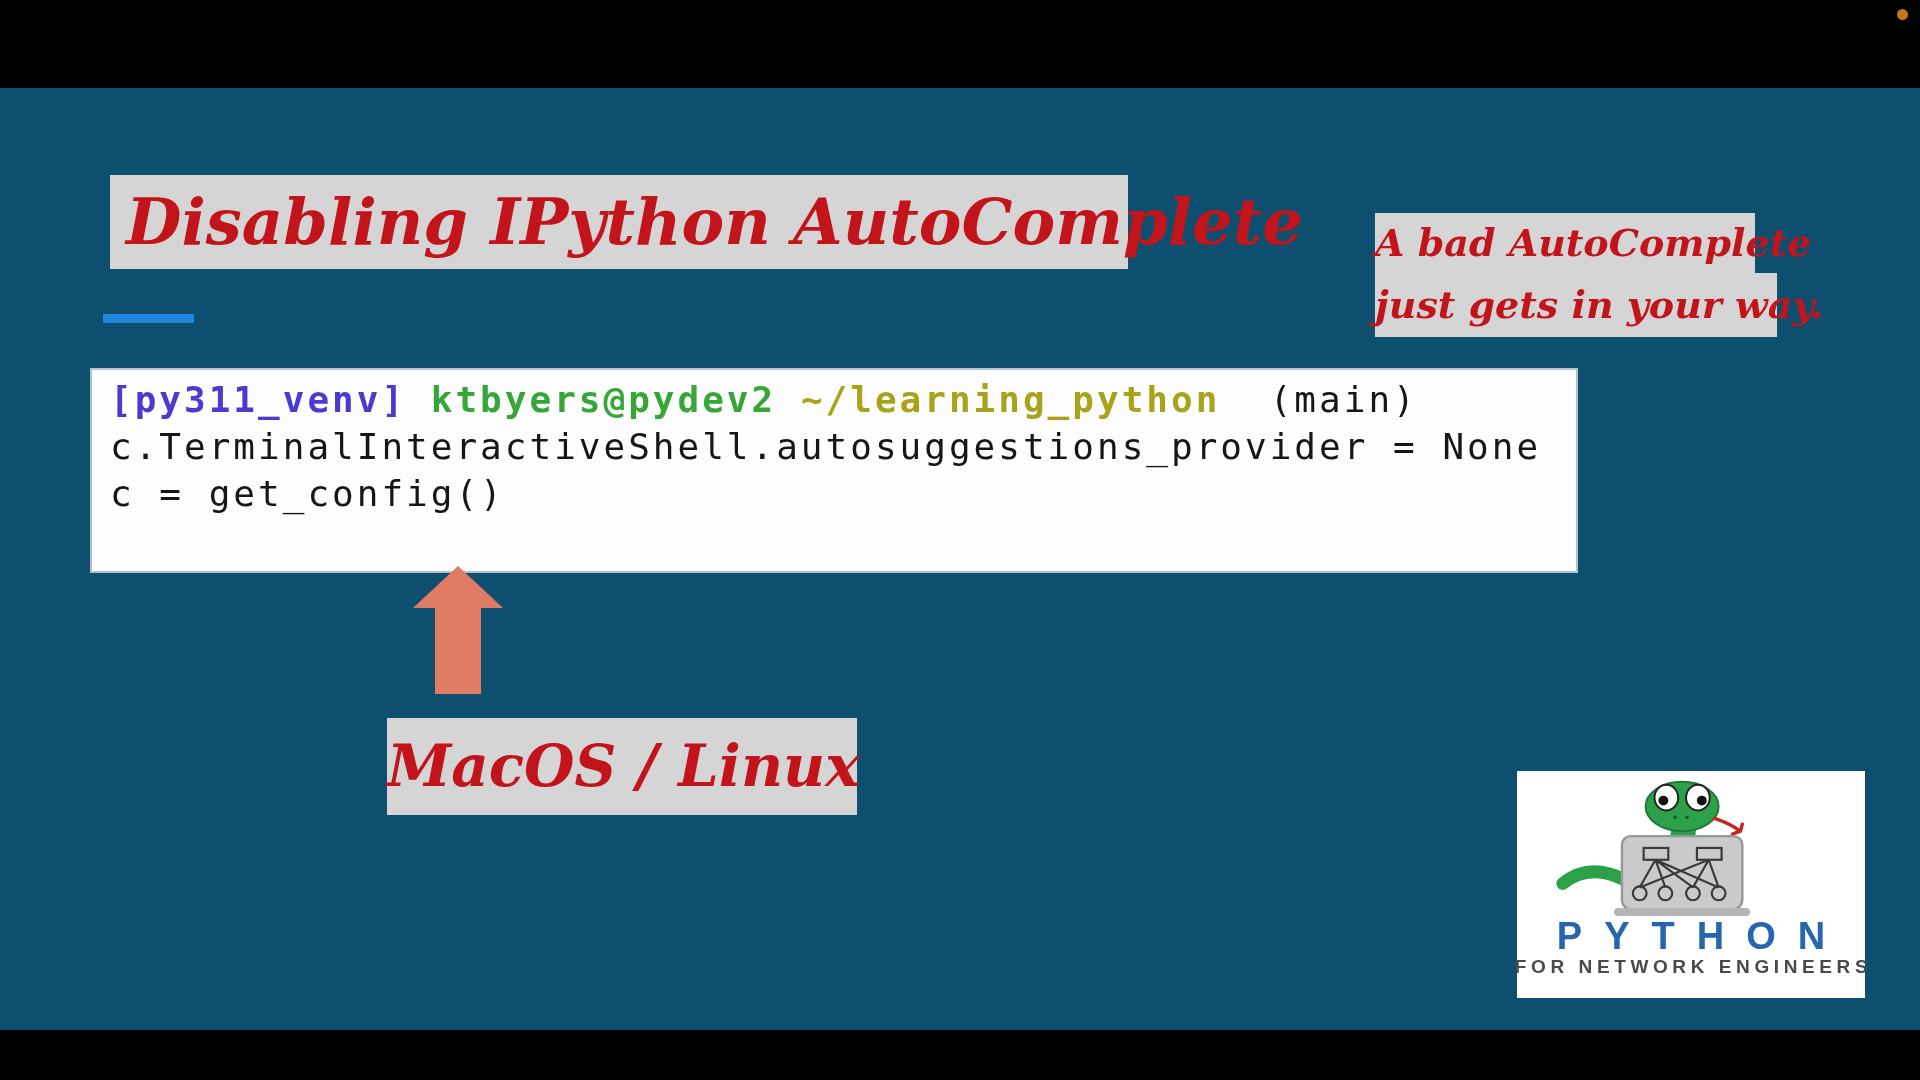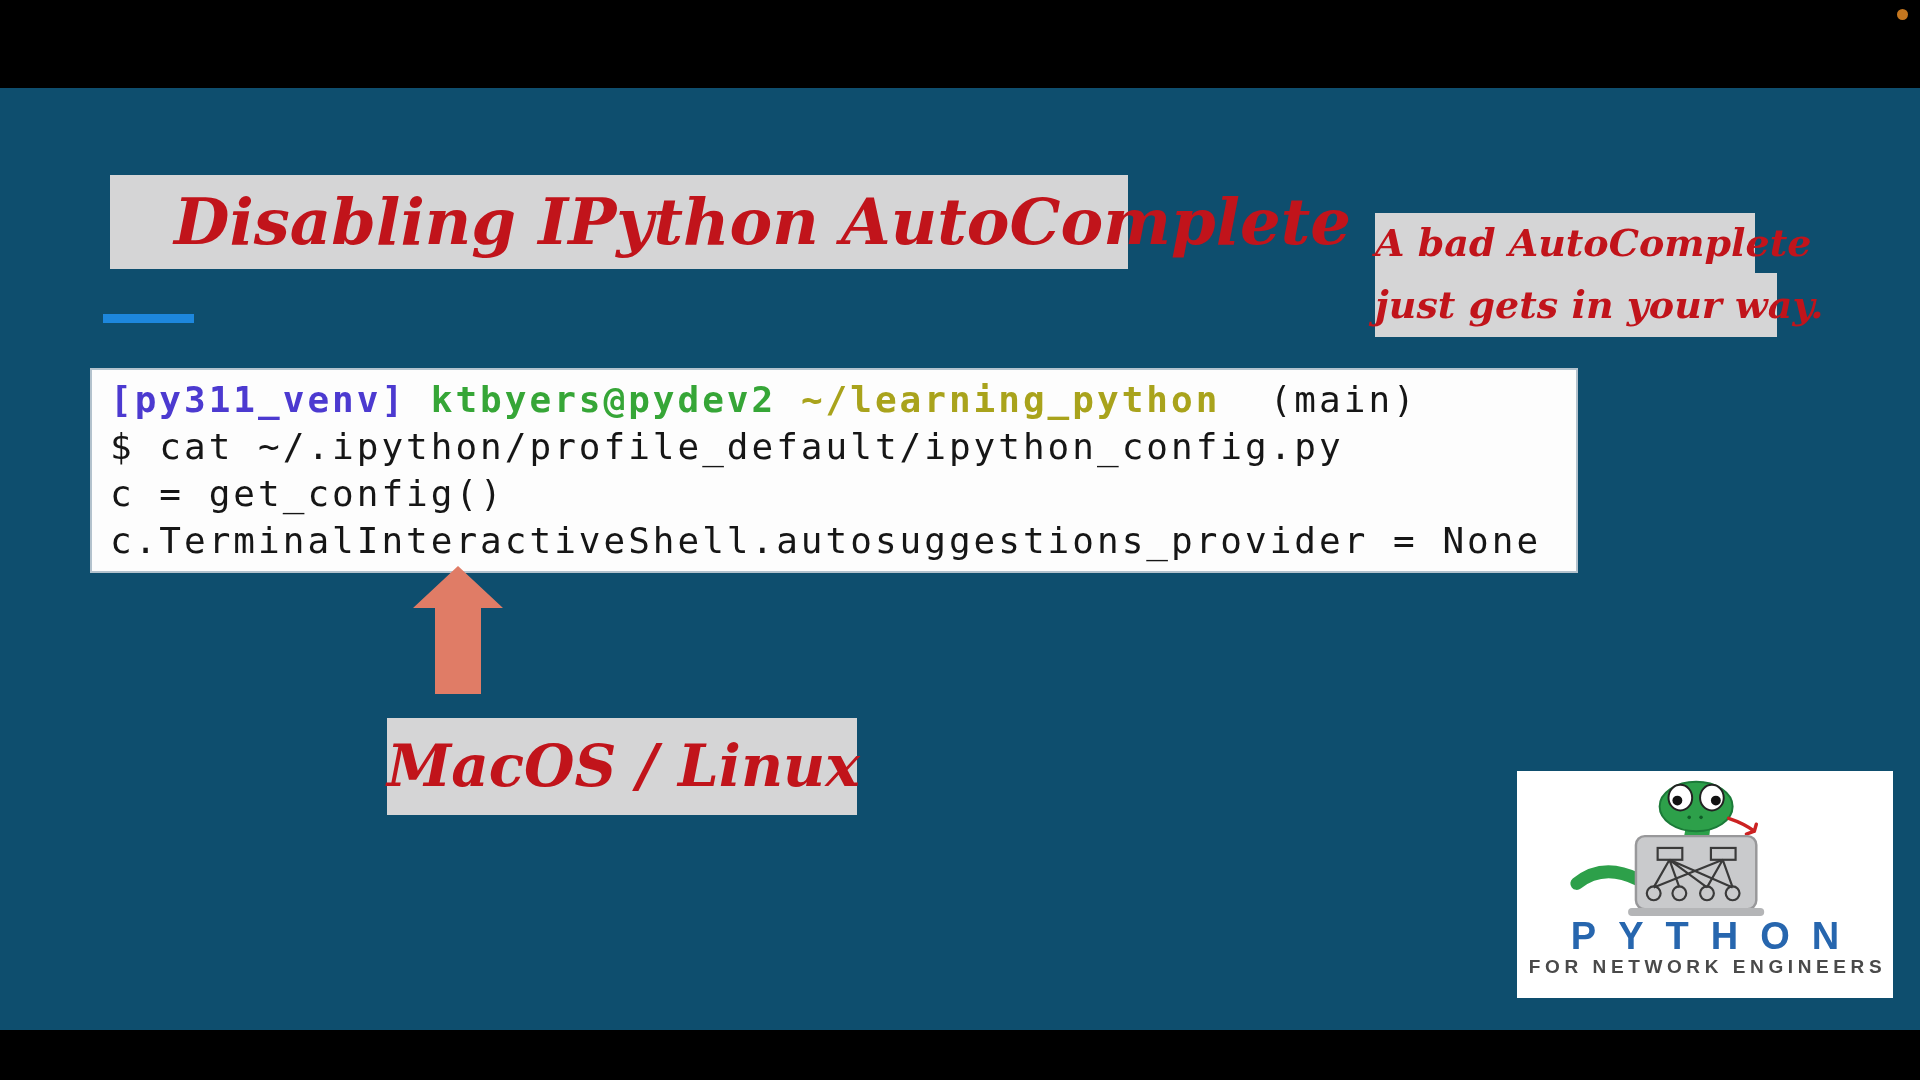--- a/index.html
+++ b/index.html
@@ -4,21 +4,21 @@
 <style>
   html,body{margin:0;padding:0;background:#000;}
   .frame{position:relative;width:1920px;height:1080px;background:#000;overflow:hidden;
          font-family:"Liberation Sans",sans-serif;}
   .stage{position:absolute;left:0;top:88px;width:1920px;height:942px;background:#0e4e6e;}
   .rec-dot{position:absolute;left:1897px;top:9px;width:11px;height:11px;border-radius:50%;background:#c4761f;}
 
   .script{font-family:"DejaVu Serif",serif;font-style:italic;font-weight:bold;color:#c1141b;}
 
   .title-box{position:absolute;left:110px;top:175px;width:1018px;height:94px;background:#d5d5d6;}
-  .title-text{position:absolute;left:16px;top:0;line-height:94px;font-size:64px;white-space:nowrap;margin-left:48px;}
+  .title-text{position:absolute;left:16px;top:0;line-height:94px;font-size:64px;white-space:nowrap;}
 
   .underline-dash{position:absolute;left:103px;top:314px;width:91px;height:9px;background:#1d87dd;}
 
   .note{position:absolute;left:1375px;top:213px;}
   .note-line{display:block;background:#d5d5d6;font-size:38px;line-height:60px;padding:0 0;white-space:nowrap;}
   .note-line1{width:380px;height:60px;}
   .note-line2{width:402px;height:64px;line-height:64px;text-align:center;}
 
   .terminal{position:absolute;left:90px;top:368px;width:1488px;height:205px;background:#fdfdfd;
             border:2px solid #b3c2cd;box-sizing:border-box;padding:6px 16px 0 18px;
@@ -29,21 +29,21 @@
   .seg-user{color:#36a637;font-weight:bold;}
   .seg-path{color:#a9a31c;font-weight:bold;}
   .seg-branch{color:#161616;}
 
   .arrow-up{position:absolute;left:408px;top:562px;}
 
   .platform-box{position:absolute;left:387px;top:718px;width:470px;height:97px;background:#d5d5d6;
                 text-align:left;}
   .platform-text{font-size:58px;line-height:97px;white-space:nowrap;}
 
-  .logo-box{position:absolute;left:1517px;top:771px;width:376px;height:227px;background:#fff;
+  .logo-box{position:absolute;left:1517px;top:771px;width:348px;height:227px;background:#fff;
             display:flex;flex-direction:column;align-items:center;}
   .logo-art{width:376px;height:146px;}
   .logo-title{font-size:38px;font-weight:bold;color:#2766ae;letter-spacing:22px;line-height:38px;
               margin-left:22px;white-space:nowrap;}
   .logo-subtitle{font-size:19px;font-weight:bold;color:#4a4a4a;letter-spacing:4.6px;line-height:24px;
                  margin-left:5px;white-space:nowrap;}
 </style>
 </head>
 <body>
 
@@ -59,23 +59,22 @@
 
   <div class="underline-dash"></div>
 
   <div class="note">
     <span class="note-line note-line1 script">A bad AutoComplete</span>
     <span class="note-line note-line2 script">just gets in your way.</span>
   </div>
 
   <div class="terminal">
     <div class="t-line"><span class="seg seg-venv">[py311_venv] </span><span class="seg seg-user">ktbyers@pydev2 </span><span class="seg seg-path">~/learning_python</span><span class="seg seg-branch">  (main)</span></div>
-    <div class="t-line">$ cat ~/.ipython/profile_default/ipython_config.py</div>
+    <div class="t-line">c.TerminalInteractiveShell.autosuggestions_provider = None</div>
     <div class="t-line">c = get_config()</div>
-    <div class="t-line">c.TerminalInteractiveShell.autosuggestions_provider = None</div>
   </div>
 
   <svg class="arrow-up" width="100" height="136" viewBox="0 0 100 136">
     <polygon points="50,4 95,46 73,46 73,132 27,132 27,46 5,46" fill="#e07c66"></polygon>
   </svg>
 
   <div class="platform-box">
     <div class="platform-text script">MacOS / Linux</div>
   </div>
 

